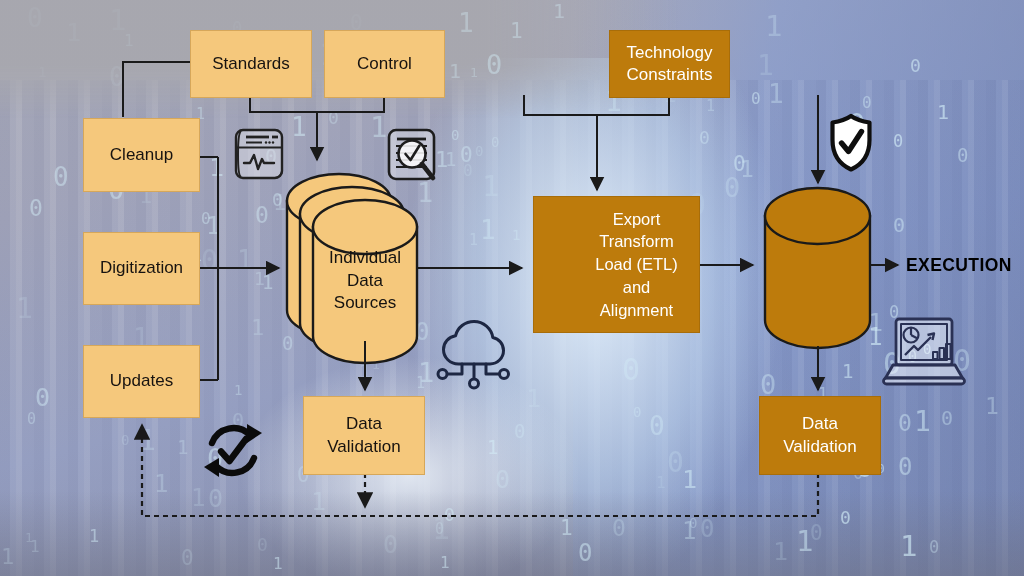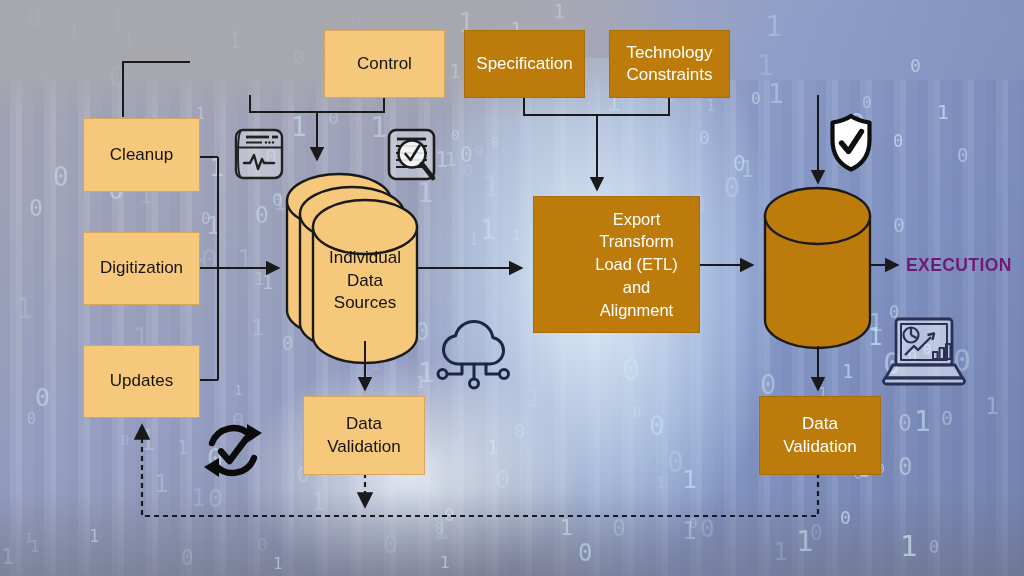--- a/index.html
+++ b/index.html
@@ -28,21 +28,21 @@
 
   
   .box{position:absolute;display:flex;align-items:center;justify-content:center;
        text-align:center;white-space:pre-line;line-height:1.32;font-size:17px;}
   .light{background:#f5c87c;color:#171310;border:1px solid rgba(164,113,34,.38);}
   .dark{background:#bd7b0c;color:#ffffff;border:1px solid rgba(130,84,6,.35);}
   .cyl-label{position:absolute;display:flex;align-items:center;justify-content:center;
        text-align:center;white-space:pre-line;pointer-events:none;}
   #ids-label{left:311px;top:246px;width:108px;height:70px;color:#141210;font-size:17px;line-height:1.32;}
   #edw-label{left:765px;top:238px;width:105px;height:96px;color:#ffffff;font-size:16.5px;line-height:1.36;}
-  #execution-label{position:absolute;left:906px;top:255px;color:#701a75;font-size:17.5px;
+  #execution-label{position:absolute;left:906px;top:255px;color:#000000;font-size:17.5px;
        font-weight:600;letter-spacing:.4px;}
   svg{position:absolute;overflow:visible;}
   #flow-layer{left:0;top:0;}
 </style>
 </head>
 <body>
 
 <div id="canvas">
 
   <div class="bg" id="bg-base"></div>
@@ -281,22 +281,22 @@
       <line x1="870" y1="265" x2="898" y2="265" marker-end="url(#ah)"></line>
       <line x1="818" y1="346" x2="818" y2="390" marker-end="url(#ah)"></line>
       <line x1="365" y1="341" x2="365" y2="390" marker-end="url(#ah)"></line>
     </g>
     <g stroke="#1a1a1a" stroke-width="2.2" fill="none" stroke-dasharray="5 4">
       <line x1="365" y1="473" x2="365" y2="507" marker-end="url(#ah)"></line>
       <polyline points="818,473 818,516 142,516 142,425" marker-end="url(#ah)"></polyline>
     </g>
   </svg>
 
+  <div class="box light" style="left:190px;top:30px;width:120px;height:66px;">Standards</div>
   <div class="box light" style="left:324px;top:30px;width:119px;height:66px;">Control</div>
-  <div class="box dark" style="left:464px;top:30px;width:119px;height:66px;">Specification</div>
   <div class="box dark" style="left:609px;top:30px;width:119px;height:66px;">Technology
 Constraints</div>
 
   <div class="box light" style="left:83px;top:118px;width:115px;height:72px;">Cleanup</div>
   <div class="box light" style="left:83px;top:232px;width:115px;height:71px;">Digitization</div>
   <div class="box light" style="left:83px;top:345px;width:115px;height:71px;">Updates</div>
 
   <div class="box dark" style="left:533px;top:196px;width:125px;height:135px;font-size:16.5px;line-height:1.38;padding-left:40px;">Export
 Transform
 Load (ETL)

